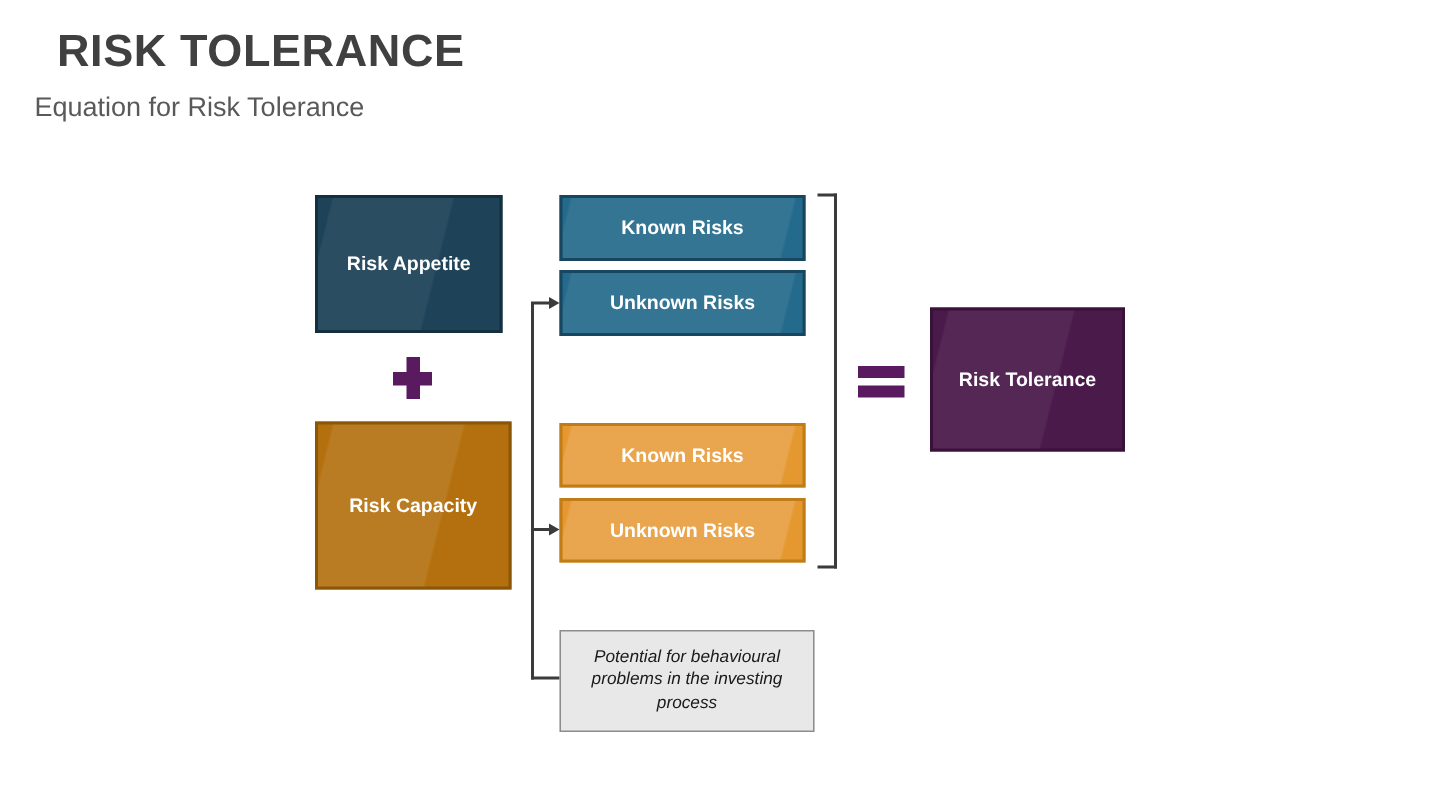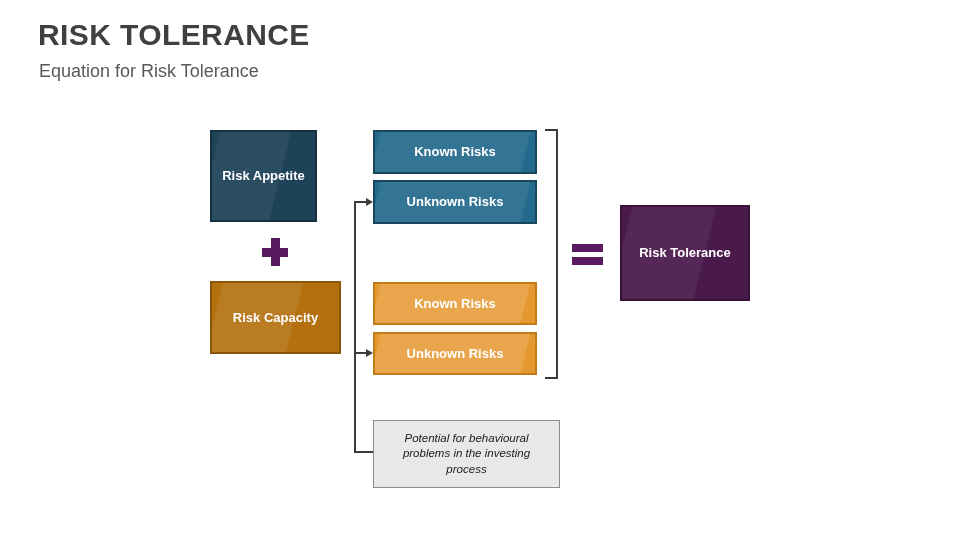--- a/index.html
+++ b/index.html
@@ -23,21 +23,21 @@
     top: 18px;
     font-size: 30px;
     font-weight: bold;
     letter-spacing: 0.4px;
     color: #404040;
     line-height: 1.15;
     white-space: nowrap;
   }
   #page-subtitle {
     position: absolute;
-    left: 39px;
+    left: 23px;
     top: 61px;
     font-size: 18px;
     font-weight: normal;
     color: #595959;
     line-height: 1.2;
     white-space: nowrap;
   }
 
   
   .box {
@@ -64,36 +64,36 @@
     left: 0;
     width: 100%;
     height: 140%;
     pointer-events: none;
   }
 
   
   .bigbox { font-size: 13px; }
 
   #risk-appetite-box {
-    left: 210px; top: 130px; width: 107px; height: 92px;
+    left: 210px; top: 130px; width: 125px; height: 92px;
     background: #1e4358;
     border: 2px solid #14303f;
   }
   #risk-appetite-box .sheen {
     background: linear-gradient(104deg,
       rgba(255,255,255,0.00) 0%,
       rgba(255,255,255,0.00) 9%,
       rgba(255,255,255,0.055) 10%,
       rgba(255,255,255,0.055) 62%,
       rgba(255,255,255,0.00) 63%,
       rgba(255,255,255,0.00) 100%);
   }
 
   #risk-capacity-box {
-    left: 210px; top: 281px; width: 131px; height: 73px;
+    left: 210px; top: 281px; width: 131px; height: 112px;
     background: #b4700e;
     border: 2px solid #8a5608;
   }
   #risk-capacity-box .sheen {
     background: linear-gradient(104deg,
       rgba(255,255,255,0.00) 0%,
       rgba(255,255,255,0.00) 9%,
       rgba(255,255,255,0.085) 10%,
       rgba(255,255,255,0.085) 62%,
       rgba(255,255,255,0.00) 63%,
@@ -179,21 +179,21 @@
     width: 31px; height: 8px;
     background: #5a1a5f;
   }
   #equals-sign .eq-bar.top    { top: 0; }
   #equals-sign .eq-bar.bottom { top: 13px; }
 
   
   #note-box {
     position: absolute;
     left: 373px; top: 420px;
-    width: 187px; height: 68px;
+    width: 170px; height: 68px;
     box-sizing: border-box;
     background: #e8e8e8;
     border: 1px solid #8c8c8c;
     display: flex;
     align-items: center;
     justify-content: center;
     padding: 0 8px;
   }
   #note-box .note-text {
     font-size: 11.5px;

